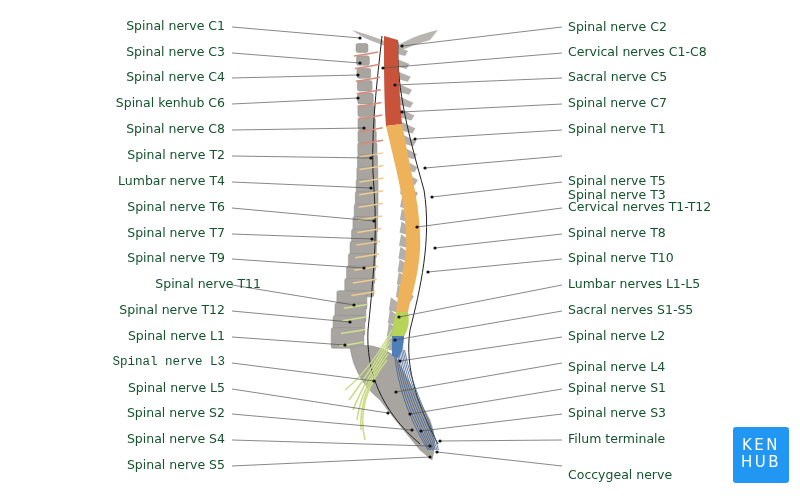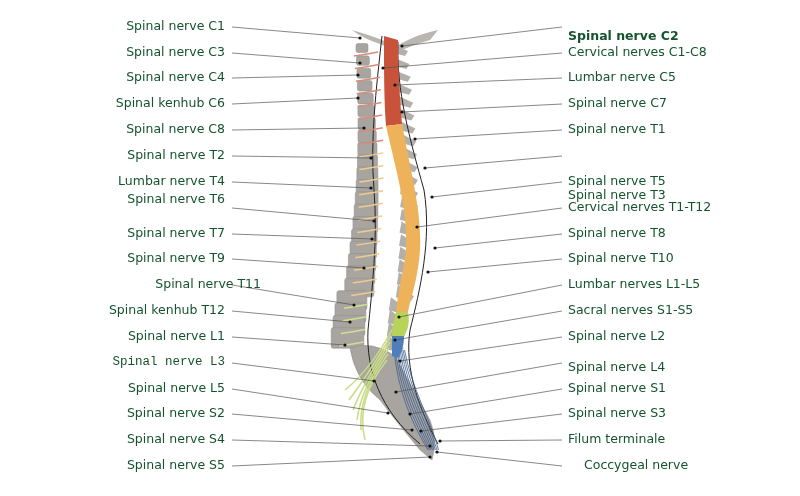--- a/index.html
+++ b/index.html
@@ -215,46 +215,50 @@
   </svg>
 
   <div id="left-col">
       <div class="label left" style="top: 19px;">Spinal nerve C1</div>
       <div class="label left" style="top: 45px;">Spinal nerve C3</div>
       <div class="label left" style="top: 70px;">Spinal nerve C4</div>
       <div class="label left" style="top: 96px;">Spinal kenhub C6</div>
       <div class="label left" style="top: 122px;">Spinal nerve C8</div>
       <div class="label left" style="top: 148px;">Spinal nerve T2</div>
       <div class="label left" style="top: 174px;">Lumbar nerve T4</div>
-      <div class="label left" style="top: 192px;">Spinal nerve T6</div>
+      <div class="label left" style="top: 200px;">Spinal nerve T6</div>
       <div class="label left" style="top: 226px;">Spinal nerve T7</div>
       <div class="label left" style="top: 251px;">Spinal nerve T9</div>
       <div class="label left" style="top: 277px; padding-left: 36px;">Spinal nerve T11</div>
-      <div class="label left" style="top: 303px;">Spinal kenhub T12</div>
+      <div class="label left" style="top: 303px;">Spinal nerve T12</div>
       <div class="label left" style="top: 329px;">Spinal nerve L1</div>
       <div class="label left" style="top: 355px; font-family: Liberation Mono, monospace;">Spinal nerve L3</div>
       <div class="label left" style="top: 381px;">Spinal nerve L5</div>
       <div class="label left" style="top: 406px;">Spinal nerve S2</div>
       <div class="label left" style="top: 432px;">Spinal nerve S4</div>
       <div class="label left" style="top: 458px;">Spinal nerve S5</div>
     </div>
   <div id="right-col">
-      <div class="label right" style="top: 29px; font-weight: bold;">Spinal nerve C2</div>
+      <div class="label right" style="top: 20px;">Spinal nerve C2</div>
       <div class="label right" style="top: 45px;">Cervical nerves C1-C8</div>
-      <div class="label right" style="top: 70px;">Lumbar nerve C5</div>
+      <div class="label right" style="top: 70px;">Sacral nerve C5</div>
       <div class="label right" style="top: 96px;">Spinal nerve C7</div>
       <div class="label right" style="top: 122px;">Spinal nerve T1</div>
       <div class="label right" style="top: 148px; margin-top: 40px;">Spinal nerve T3</div>
       <div class="label right" style="top: 174px;">Spinal nerve T5</div>
       <div class="label right" style="top: 200px;">Cervical nerves T1-T12</div>
       <div class="label right" style="top: 226px;">Spinal nerve T8</div>
       <div class="label right" style="top: 251px;">Spinal nerve T10</div>
       <div class="label right" style="top: 277px;">Lumbar nerves L1-L5</div>
       <div class="label right" style="top: 303px;">Sacral nerves S1-S5</div>
       <div class="label right" style="top: 329px;">Spinal nerve L2</div>
       <div class="label right" style="top: 360px;">Spinal nerve L4</div>
       <div class="label right" style="top: 381px;">Spinal nerve S1</div>
       <div class="label right" style="top: 406px;">Spinal nerve S3</div>
       <div class="label right" style="top: 432px;">Filum terminale</div>
-      <div class="label right" style="top: 458px; margin-left: 16px;">Coccygeal nerve</div>
+      <div class="label right" style="top: 468px;">Coccygeal nerve</div>
     </div>
 
+  <div class="logo">
+    <span>KEN</span>
+    <span>HUB</span>
+  </div>
 </div>
 
 </body></html>

